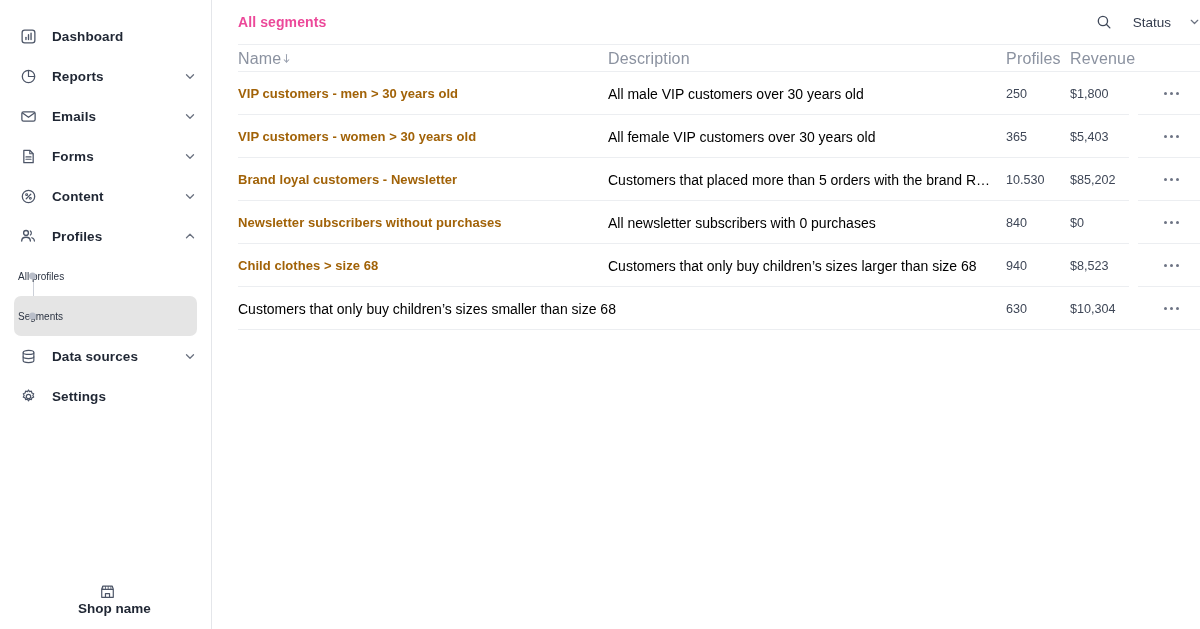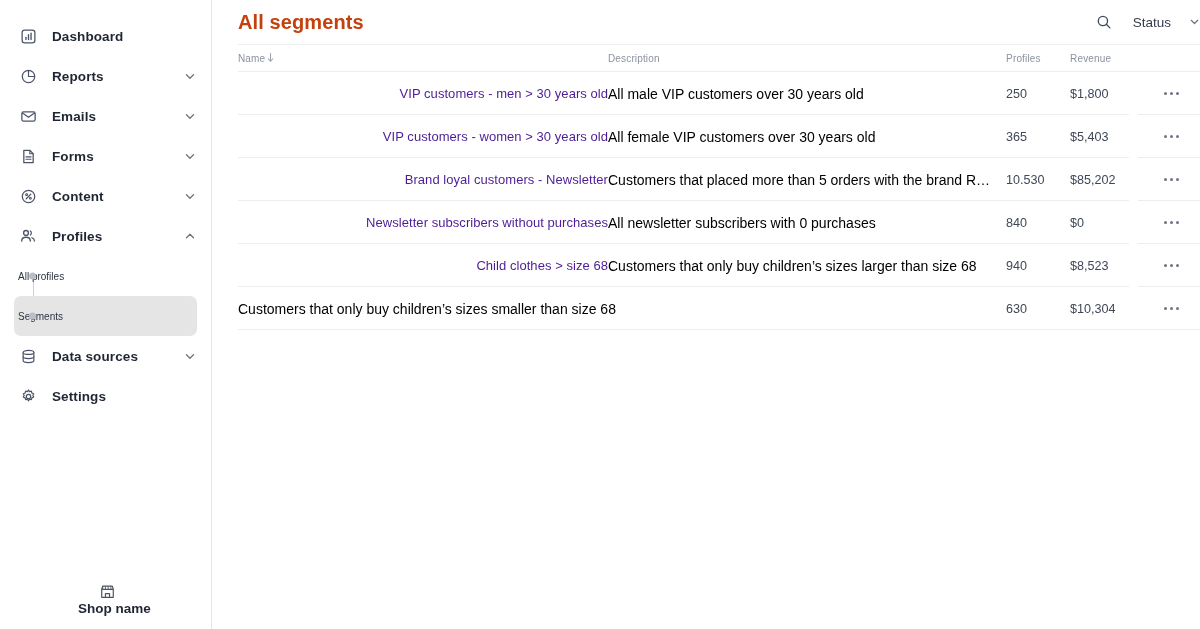--- a/index.html
+++ b/index.html
@@ -141,23 +141,23 @@
     position: relative;
   }
 
   .page-header {
     height: 44px;
     display: flex;
     align-items: center;
     padding: 0 28px 0 26px;
   }
   .page-title {
-    font-size: 20px;
+    font-size: 14px;
     font-weight: 700;
-    color: #c2410c;
+    color: #ec4899;
     letter-spacing: 0.1px;
   }
   .header-actions {
     margin-left: auto;
     display: flex;
     align-items: center;
     gap: 18px;
   }
   .icon-btn {
     width: 22px;
@@ -204,38 +204,37 @@
     border-top: 1px solid #eceef1;
   }
 
   .c-name   { flex: 0 0 370px; }
   .c-desc   { flex: 1 1 auto; min-width: 0; padding-right: 16px; }
   .c-prof   { flex: 0 0 64px; }
   .c-rev    { flex: 0 0 68px; }
   .c-menu   { flex: 0 0 66px; display: flex; justify-content: center; }
 
   .row.head .cell {
-    font-size: 10px;
+    font-size: 16px;
     font-weight: 400;
     color: #8b92a0;
     letter-spacing: 0.15px;
     display: flex;
     align-items: center;
     gap: 0;
   }
 
   .row.data .c-name {
     font-size: 13px;
-    font-weight: 400;
-    color: #4c1d95;
+    font-weight: 700;
+    color: #a16207;
     letter-spacing: 0.05px;
     white-space: nowrap;
     overflow: hidden;
     text-overflow: ellipsis;
-    text-align: right;
   }
   .row.data .c-desc {
     font-size: 14px;
     font-weight: 400;
     color: #000000;
     white-space: nowrap;
     overflow: hidden;
     text-overflow: ellipsis;
   }
   .row.data .c-prof,

